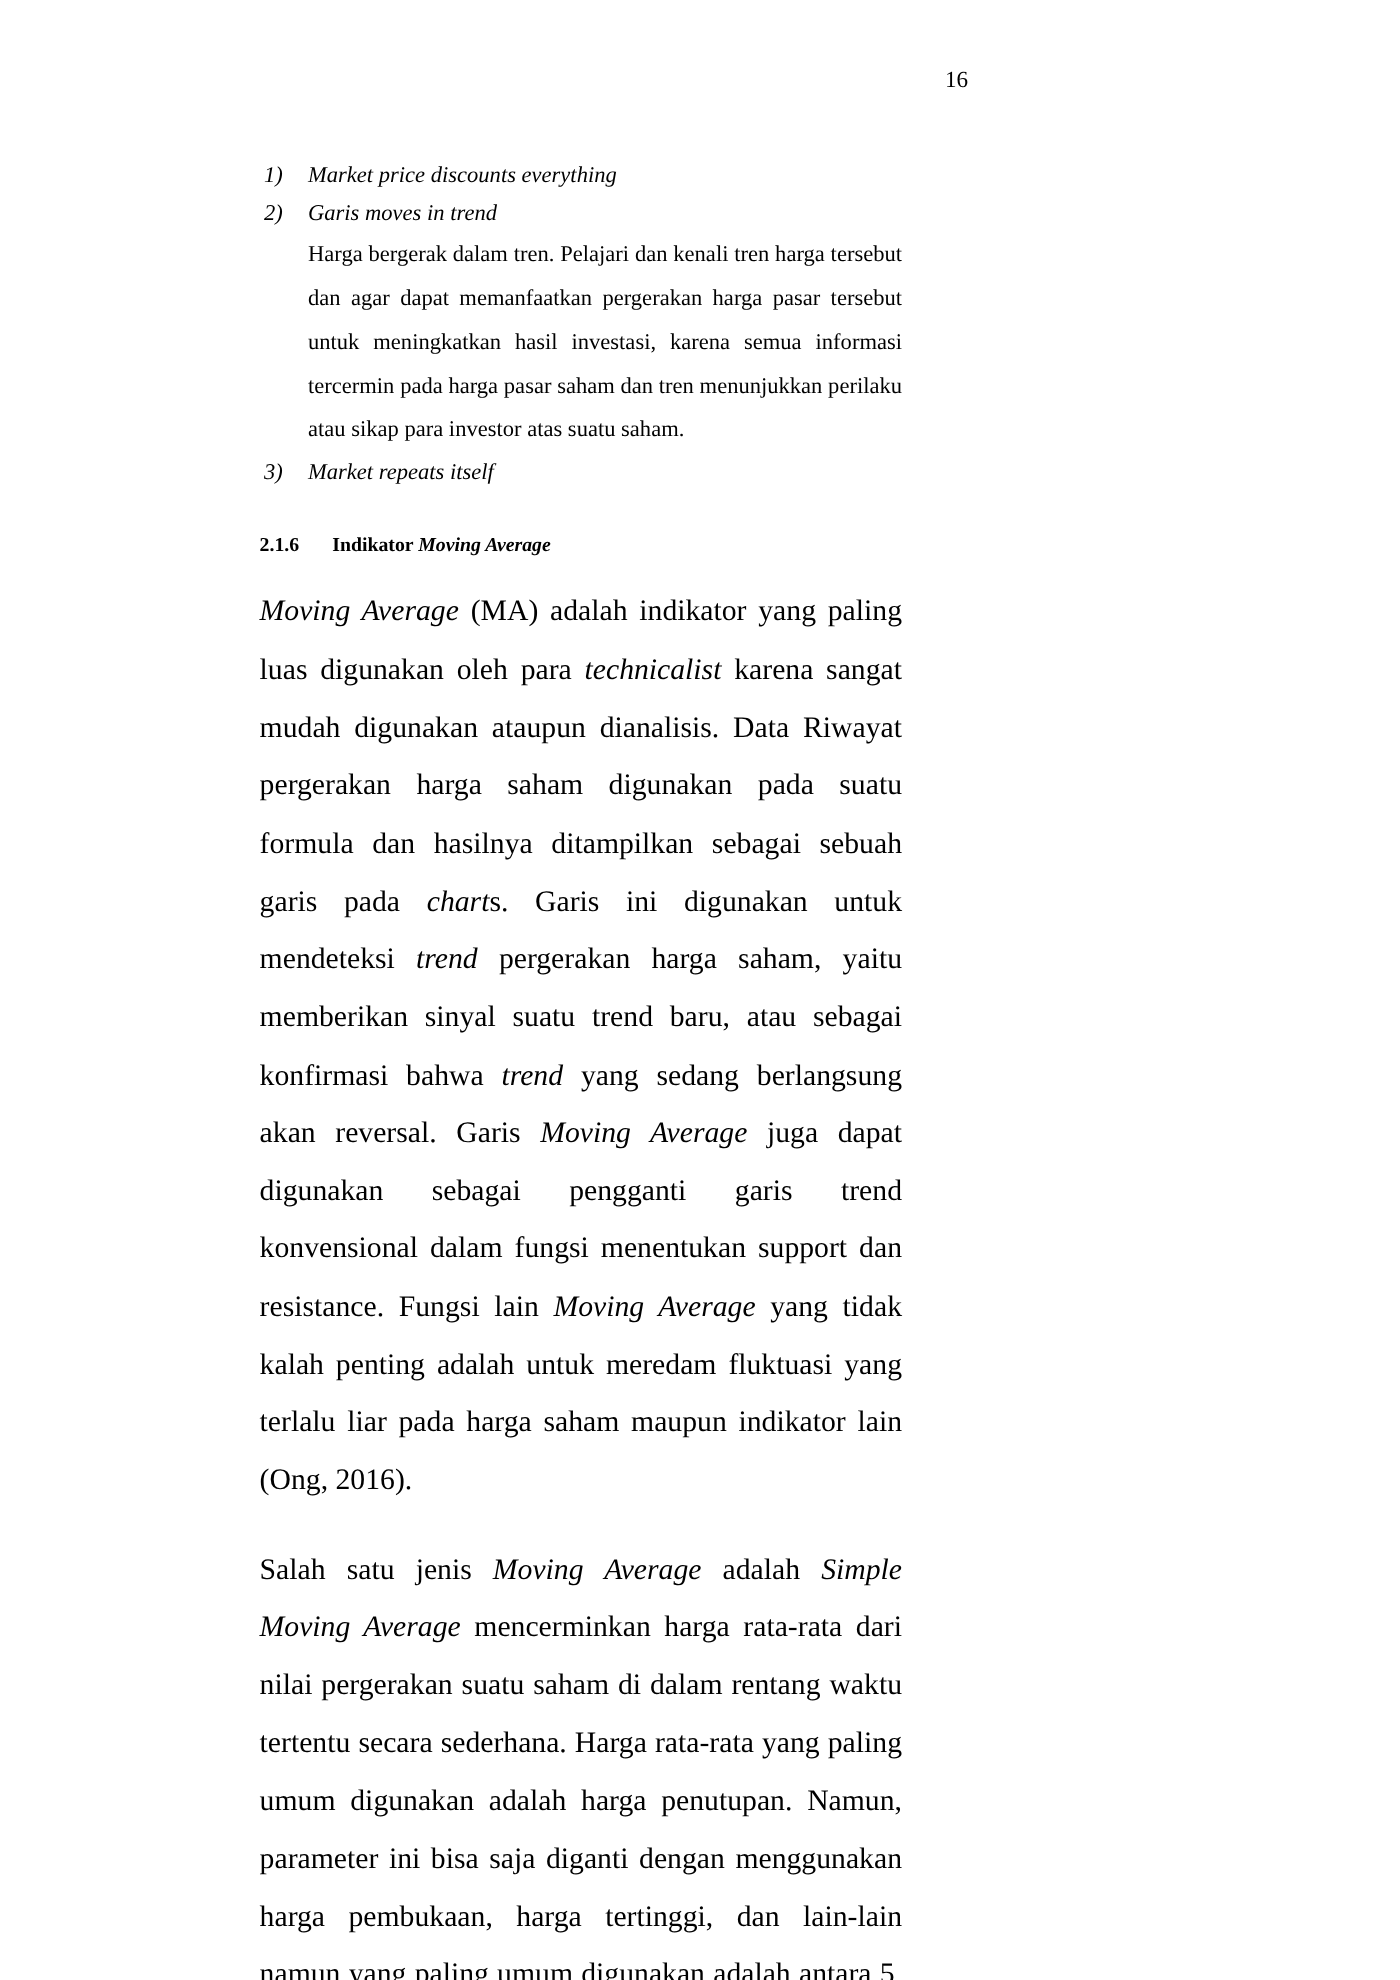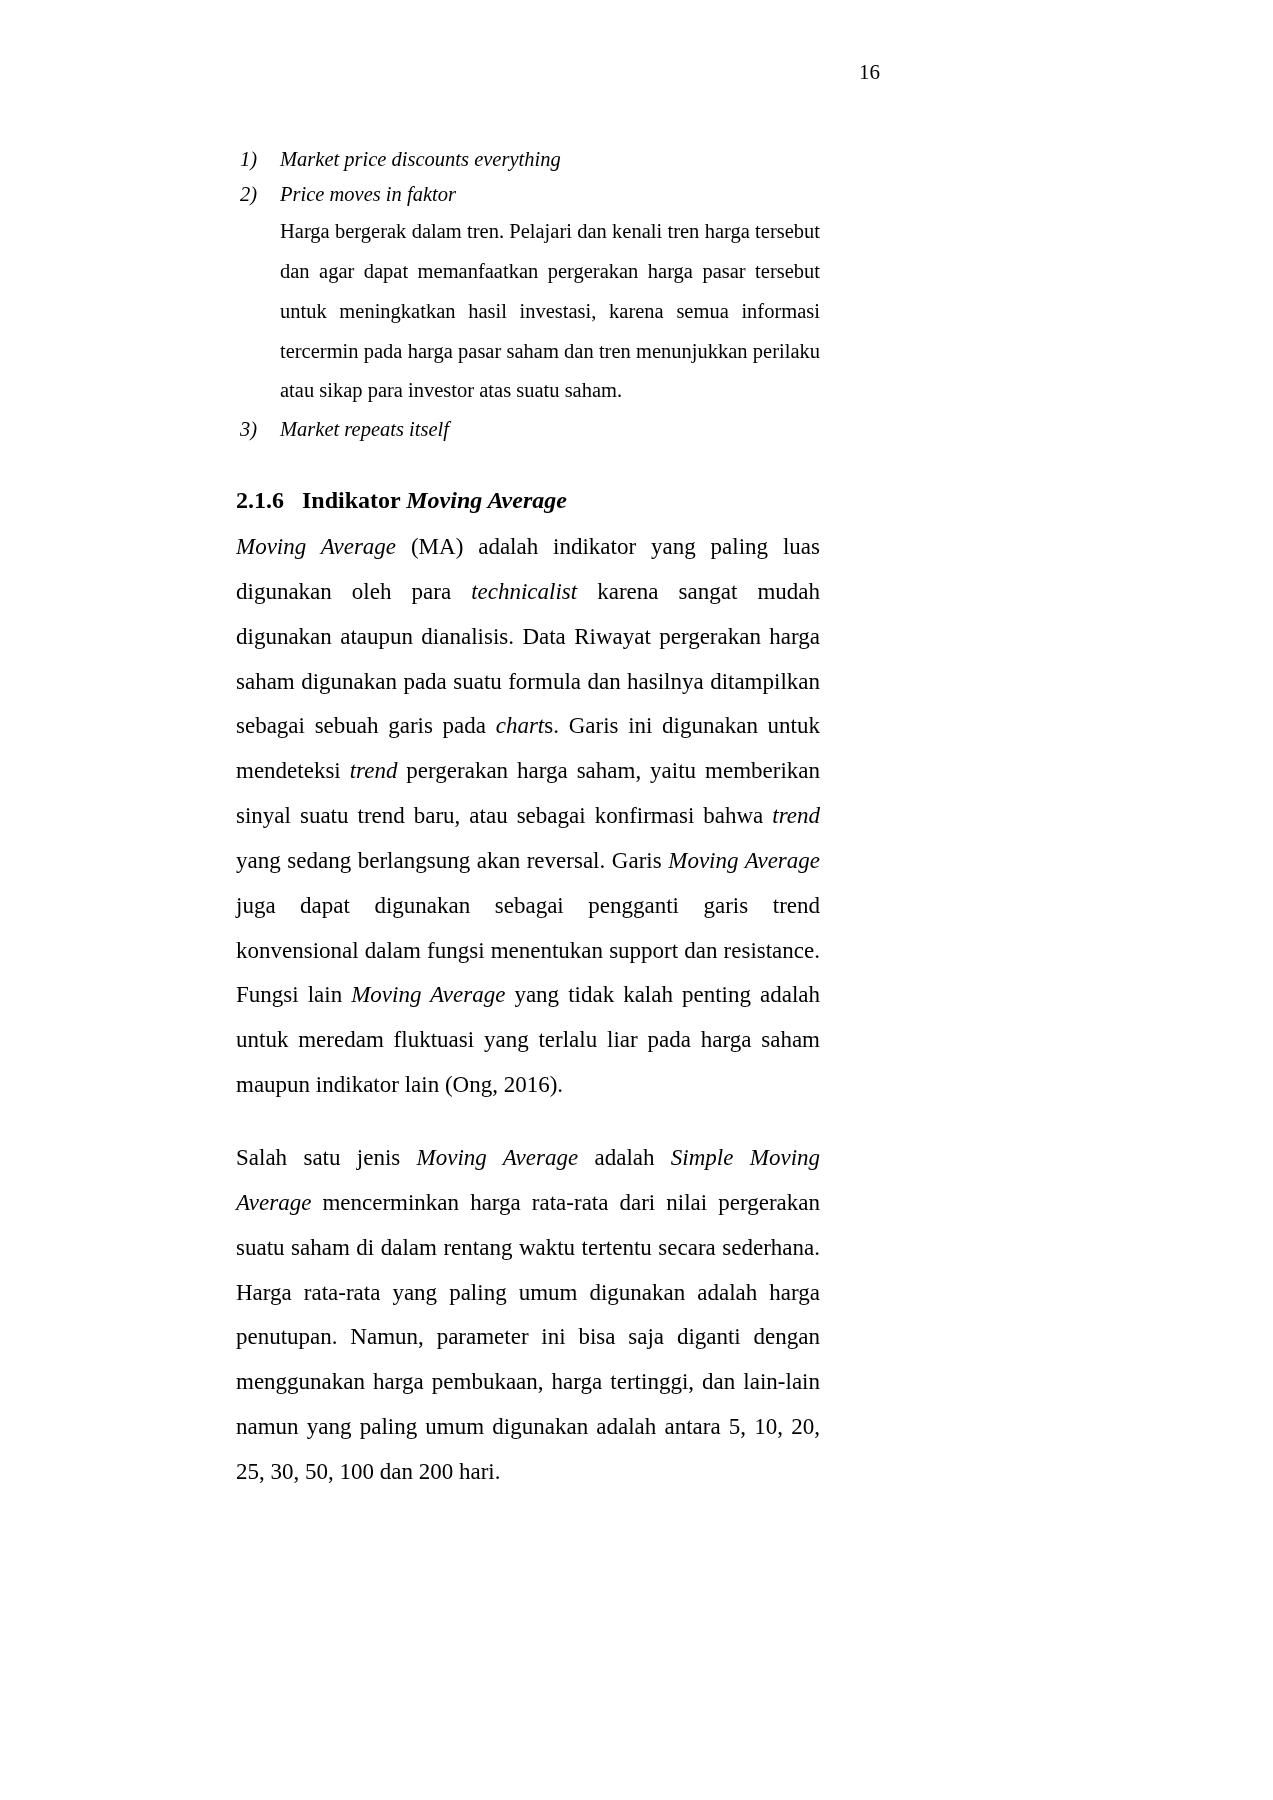--- a/index.html
+++ b/index.html
@@ -54,38 +54,38 @@
     font-size: 20.5px;
     line-height: 1.95;
     text-align: justify;
     text-justify: inter-word;
   }
   .principle-body:last-child { margin-bottom: 0; }
 
   
   .section-heading {
     margin-top: 34px;
-    margin-bottom: 6px;
-    font-size: 24px;
+    margin-bottom: 20px;
+    font-size: 18px;
     font-weight: bold;
     line-height: 1.6;
     margin-left: 0;
   }
   .section-heading .num {
     display: inline-block;
     min-width: 66px;
   }
   .section-heading .ital {
     font-style: italic;
     font-weight: bold;
   }
 
   
   .body-block {
-    font-size: 23px;
+    font-size: 27px;
     line-height: 1.95;
     text-align: justify;
     text-justify: inter-word;
     margin: 0 0 28px 0;
   }
   .body-block:last-child { margin-bottom: 0; }
   .ital { font-style: italic; }
   .heading-wrap {
     padding-left: 0;
   }
@@ -105,21 +105,21 @@
       <div class="principle">
         <div class="principle-head">
           <span class="principle-num">1)</span>
           <span class="principle-title">Market price discounts everything</span>
         </div>
       </div>
 
       <div class="principle">
         <div class="principle-head">
           <span class="principle-num">2)</span>
-          <span class="principle-title">Price moves in faktor</span>
+          <span class="principle-title">Garis moves in trend</span>
         </div>
         <div class="principle-body">Harga bergerak dalam tren. Pelajari dan kenali tren harga tersebut dan agar dapat memanfaatkan pergerakan harga pasar tersebut untuk meningkatkan hasil investasi, karena semua informasi tercermin pada harga pasar saham dan tren menunjukkan perilaku atau sikap para investor atas suatu saham.</div>
       </div>
 
       <div class="principle">
         <div class="principle-head">
           <span class="principle-num">3)</span>
           <span class="principle-title">Market repeats itself</span>
         </div>
       </div>

